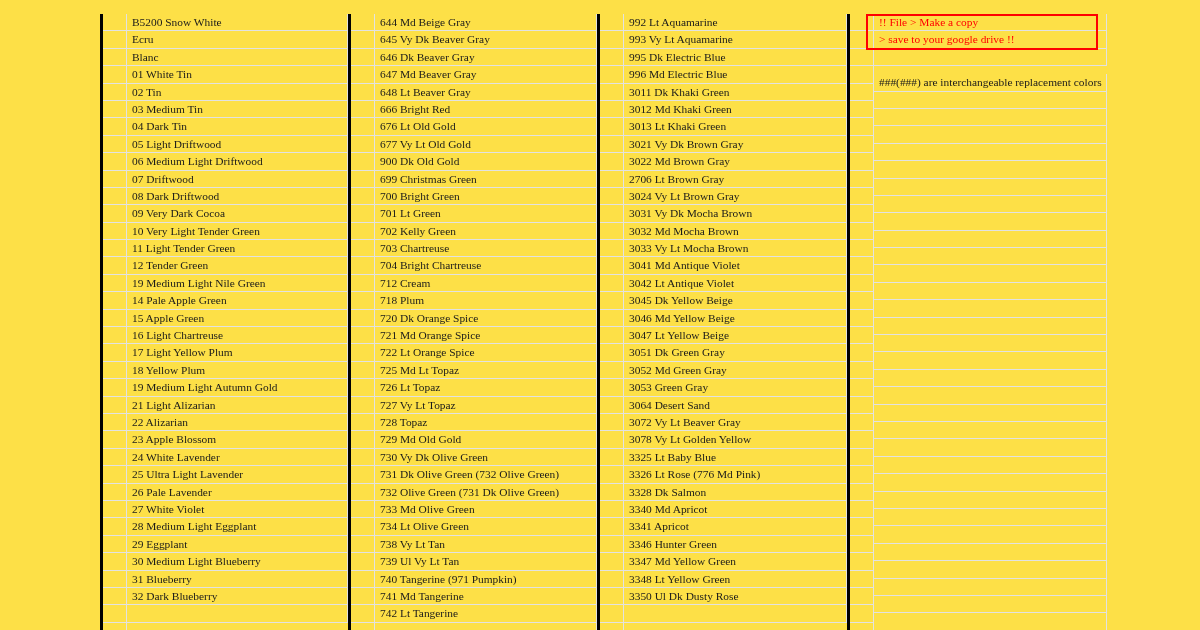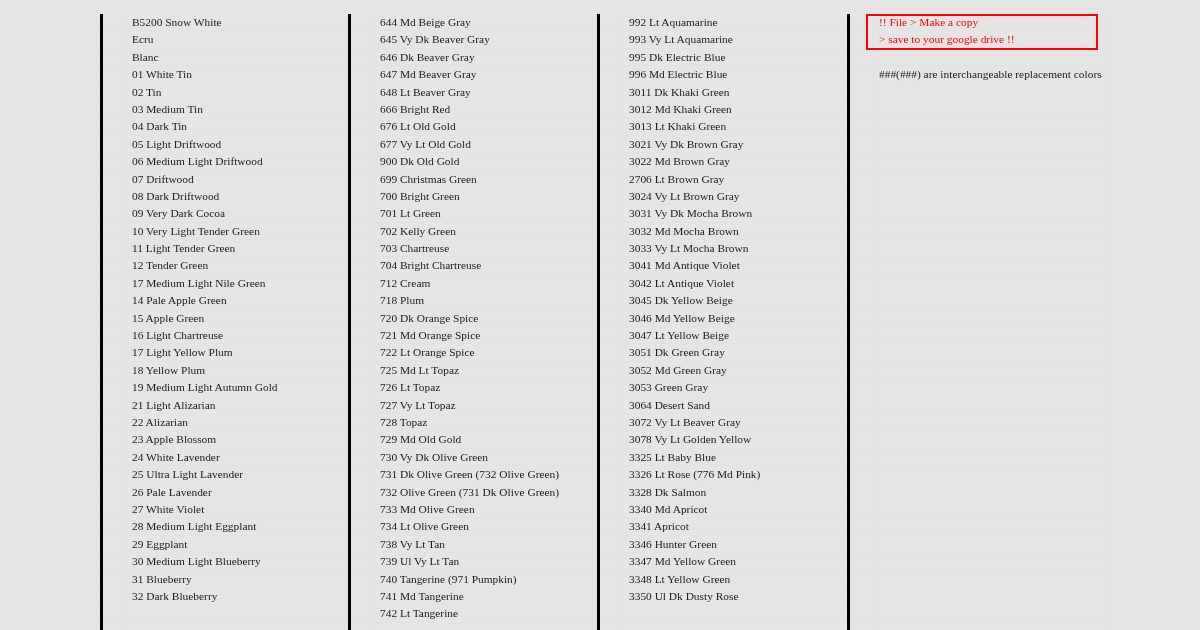--- a/index.html
+++ b/index.html
@@ -13,21 +13,21 @@
   body {
     font-family: "Liberation Serif", "DejaVu Serif", serif;
   }
 
   .sheet {
     position: absolute;
     left: 0;
     top: 0;
     width: 1200px;
     height: 630px;
-    background: #e5e5e5;
+    background: #fde047;
     overflow: hidden;
   }
 
   
   .grid {
     position: absolute;
     left: 100px;
     top: 14px;
     width: 999px;
     display: flex;
@@ -89,20 +89,21 @@
     pointer-events: none;
   }
 
   .redtext {
     color: #ff0000;
     font-weight: normal;
   }
 
   .note {
     color: #1a1a1a;
+    margin-top: 8px;
   }
 </style>
 </head>
 <body>
 
 <div class="sheet">
 
   <div class="grid">
 
     <div class="section">
@@ -154,21 +155,21 @@
           <div class="cell">03 Medium Tin</div>
           <div class="cell">04 Dark Tin</div>
           <div class="cell">05 Light Driftwood</div>
           <div class="cell">06 Medium Light Driftwood</div>
           <div class="cell">07 Driftwood</div>
           <div class="cell">08 Dark Driftwood</div>
           <div class="cell">09 Very Dark Cocoa</div>
           <div class="cell">10 Very Light Tender Green</div>
           <div class="cell">11 Light Tender Green</div>
           <div class="cell">12 Tender Green</div>
-          <div class="cell">17 Medium Light Nile Green</div>
+          <div class="cell">19 Medium Light Nile Green</div>
           <div class="cell">14 Pale Apple Green</div>
           <div class="cell">15 Apple Green</div>
           <div class="cell">16 Light Chartreuse</div>
           <div class="cell">17 Light Yellow Plum</div>
           <div class="cell">18 Yellow Plum</div>
           <div class="cell">19 Medium Light Autumn Gold</div>
           <div class="cell">21 Light Alizarian</div>
           <div class="cell">22 Alizarian</div>
           <div class="cell">23 Apple Blossom</div>
           <div class="cell">24 White Lavender</div>

